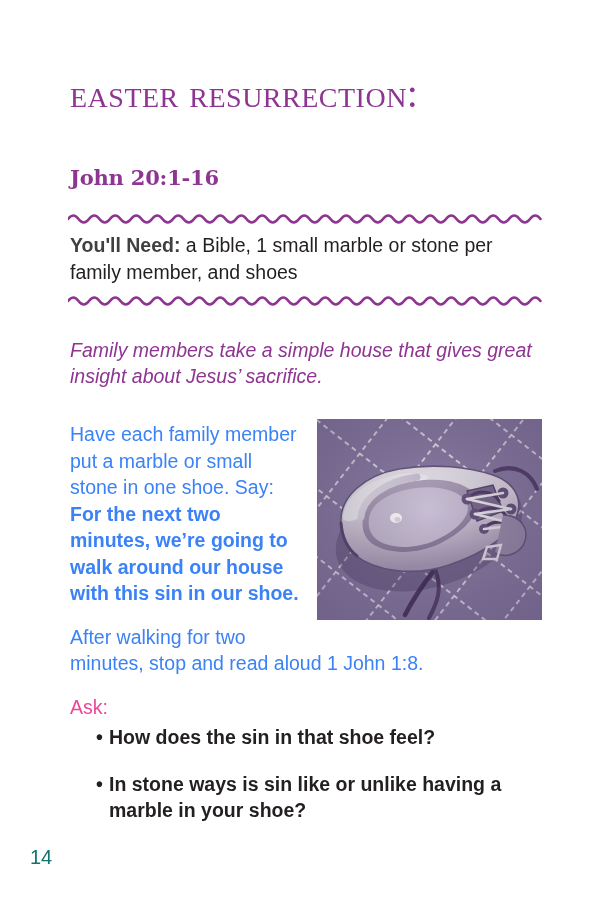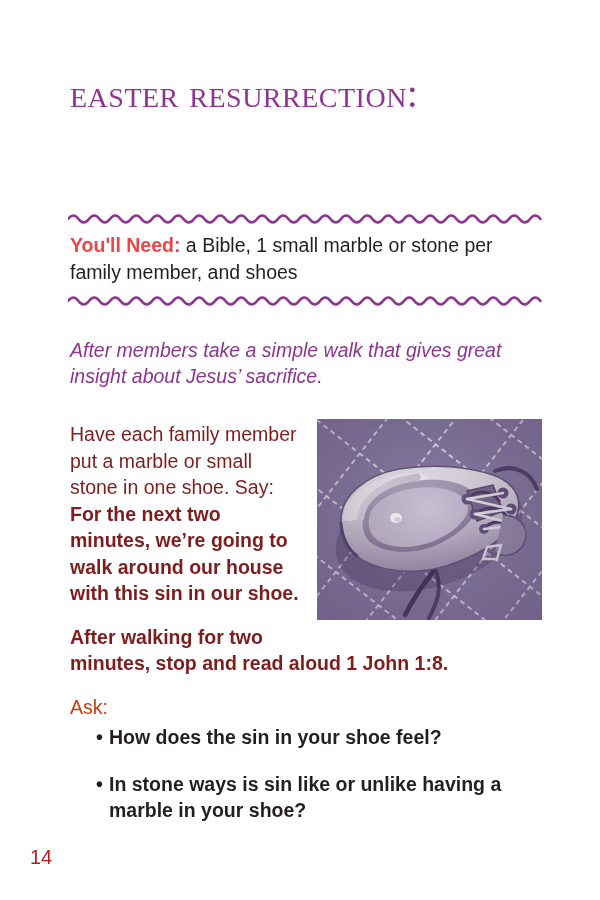--- a/index.html
+++ b/index.html
@@ -69,21 +69,21 @@
   
   .need-block {
     position: absolute;
     left: 70px;
     top: 232px;
     width: 478px;
     font-size: 19.5px;
     line-height: 27px;
   }
   .need-label {
-    color: #ef4444;
+    color: #404040;
     font-weight: bold;
   }
   .need-text { color: #231f20; }
 
   
   .summary {
     position: absolute;
     left: 70px;
     top: 337px;
     width: 470px;
@@ -105,37 +105,37 @@
   .photo svg { display: block; }
 
   
   .body-flow {
     position: absolute;
     left: 70px;
     top: 421px;
     width: 472px;
     font-size: 19.5px;
     line-height: 26.5px;
-    color: #7f1d1d;
+    color: #3b82f6;
   }
   .float-spacer {
     float: right;
     width: 240px;
     height: 206px;
   }
   .para { margin: 0; }
-  .para.p2 { margin-top: 17px; font-weight: bold; }
+  .para.p2 { margin-top: 17px; }
   .bold-say { font-weight: bold; }
 
   .ask-label {
     position: absolute;
     left: 70px;
     top: 696px;
     font-size: 19.5px;
-    color: #c2410c;
+    color: #ec4899;
   }
 
   .questions {
     position: absolute;
     left: 96px;
     top: 724px;
     width: 450px;
   }
   .q-item {
     display: flex;
@@ -150,50 +150,51 @@
     flex: 0 0 13px;
     line-height: 26px;
   }
   .q-text { flex: 1 1 auto; }
 
   .page-number {
     position: absolute;
     left: 30px;
     top: 846px;
     font-size: 20px;
-    color: #b91c1c;
+    color: #0f766e;
   }
 </style>
 </head>
 <body>
 
 <div class="page">
 
   <div class="title-block">
     <div class="title-line">Easter Resurrection:</div>
   </div>
 
+  <div class="subtitle">John 20:1-16</div>
 
   <div class="wave wave-top">
     <svg viewBox="0 0 474 14" preserveAspectRatio="none" xmlns="http://www.w3.org/2000/svg">
       <path d="M0,9 q5.25,-7 10.5,0 t10.5,0 t10.5,0 t10.5,0 t10.5,0 t10.5,0 t10.5,0 t10.5,0 t10.5,0 t10.5,0 t10.5,0 t10.5,0 t10.5,0 t10.5,0 t10.5,0 t10.5,0 t10.5,0 t10.5,0 t10.5,0 t10.5,0 t10.5,0 t10.5,0 t10.5,0 t10.5,0 t10.5,0 t10.5,0 t10.5,0 t10.5,0 t10.5,0 t10.5,0 t10.5,0 t10.5,0 t10.5,0 t10.5,0 t10.5,0 t10.5,0 t10.5,0 t10.5,0 t10.5,0 t10.5,0 t10.5,0 t10.5,0 t10.5,0 t10.5,0 t10.5,0" fill="none" stroke="#8e3491" stroke-width="2.6" stroke-linecap="round"></path>
     </svg>
   </div>
 
   <div class="need-block">
     <span class="need-label">You'll Need:</span><span class="need-text"> a Bible, 1 small marble or stone per family member, and shoes</span>
   </div>
 
   <div class="wave wave-bottom">
     <svg viewBox="0 0 474 14" preserveAspectRatio="none" xmlns="http://www.w3.org/2000/svg">
       <path d="M0,9 q5.25,-7 10.5,0 t10.5,0 t10.5,0 t10.5,0 t10.5,0 t10.5,0 t10.5,0 t10.5,0 t10.5,0 t10.5,0 t10.5,0 t10.5,0 t10.5,0 t10.5,0 t10.5,0 t10.5,0 t10.5,0 t10.5,0 t10.5,0 t10.5,0 t10.5,0 t10.5,0 t10.5,0 t10.5,0 t10.5,0 t10.5,0 t10.5,0 t10.5,0 t10.5,0 t10.5,0 t10.5,0 t10.5,0 t10.5,0 t10.5,0 t10.5,0 t10.5,0 t10.5,0 t10.5,0 t10.5,0 t10.5,0 t10.5,0 t10.5,0 t10.5,0 t10.5,0 t10.5,0" fill="none" stroke="#8e3491" stroke-width="2.6" stroke-linecap="round"></path>
     </svg>
   </div>
 
-  <div class="summary">After members take a simple walk that gives great insight about Jesus’ sacrifice.</div>
+  <div class="summary">Family members take a simple house that gives great insight about Jesus’ sacrifice.</div>
 
   <div class="photo">
     <svg width="225" height="201" viewBox="0 0 225 201" xmlns="http://www.w3.org/2000/svg">
       <defs>
         <pattern id="tilePat" width="54" height="54" patternUnits="userSpaceOnUse" patternTransform="rotate(38)">
           <rect width="54" height="54" fill="#8d7fa8"></rect>
           <path d="M0,0 H54" stroke="#efeaf3" stroke-width="3.4" stroke-dasharray="5 4"></path>
           <path d="M0,0 V54" stroke="#efeaf3" stroke-width="3.4" stroke-dasharray="5 4"></path>
         </pattern>
         <radialGradient id="vign" cx="50%" cy="45%" r="72%">
@@ -272,21 +273,21 @@
     <div class="float-spacer"></div>
     <p class="para p1"><span>Have each family member put a marble or small stone in one shoe. Say: </span><span class="bold-say">For the next two minutes, we’re going to walk around our house with this sin in our shoe.</span></p>
     <p class="para p2">After walking for two minutes, stop and read aloud 1 John 1:8.</p>
   </div>
 
   <div class="ask-label">Ask:</div>
 
   <div class="questions">
     <div class="q-item">
       <span class="q-bullet">•</span>
-      <span class="q-text">How does the sin in your shoe feel?</span>
+      <span class="q-text">How does the sin in that shoe feel?</span>
     </div>
     <div class="q-item">
       <span class="q-bullet">•</span>
       <span class="q-text">In stone ways is sin like or unlike having a marble in your shoe?</span>
     </div>
   </div>
 
   <div class="page-number">14</div>
 
 </div>

